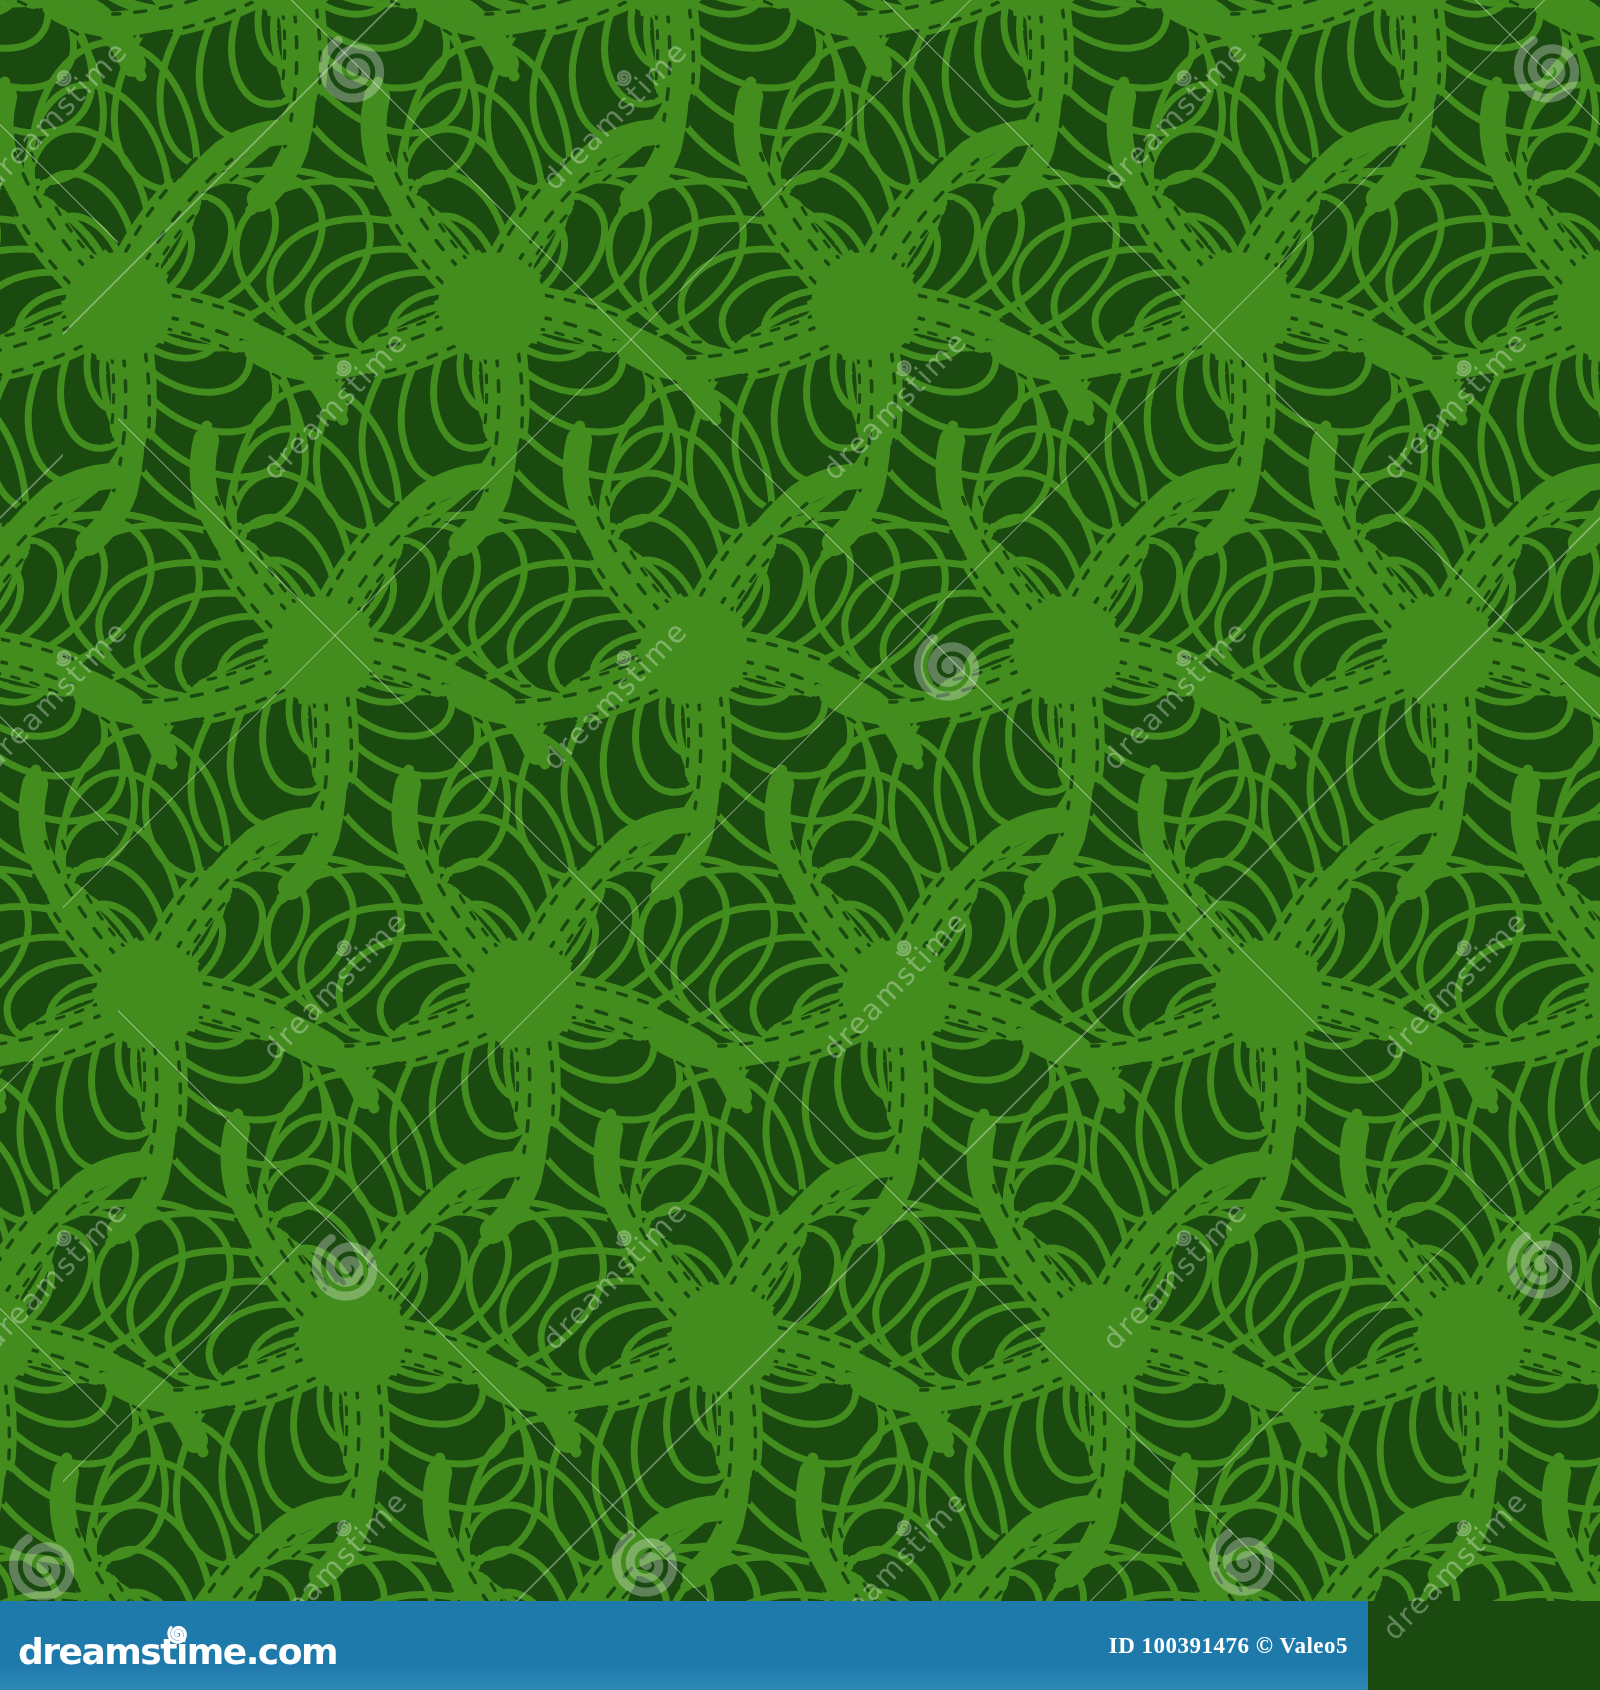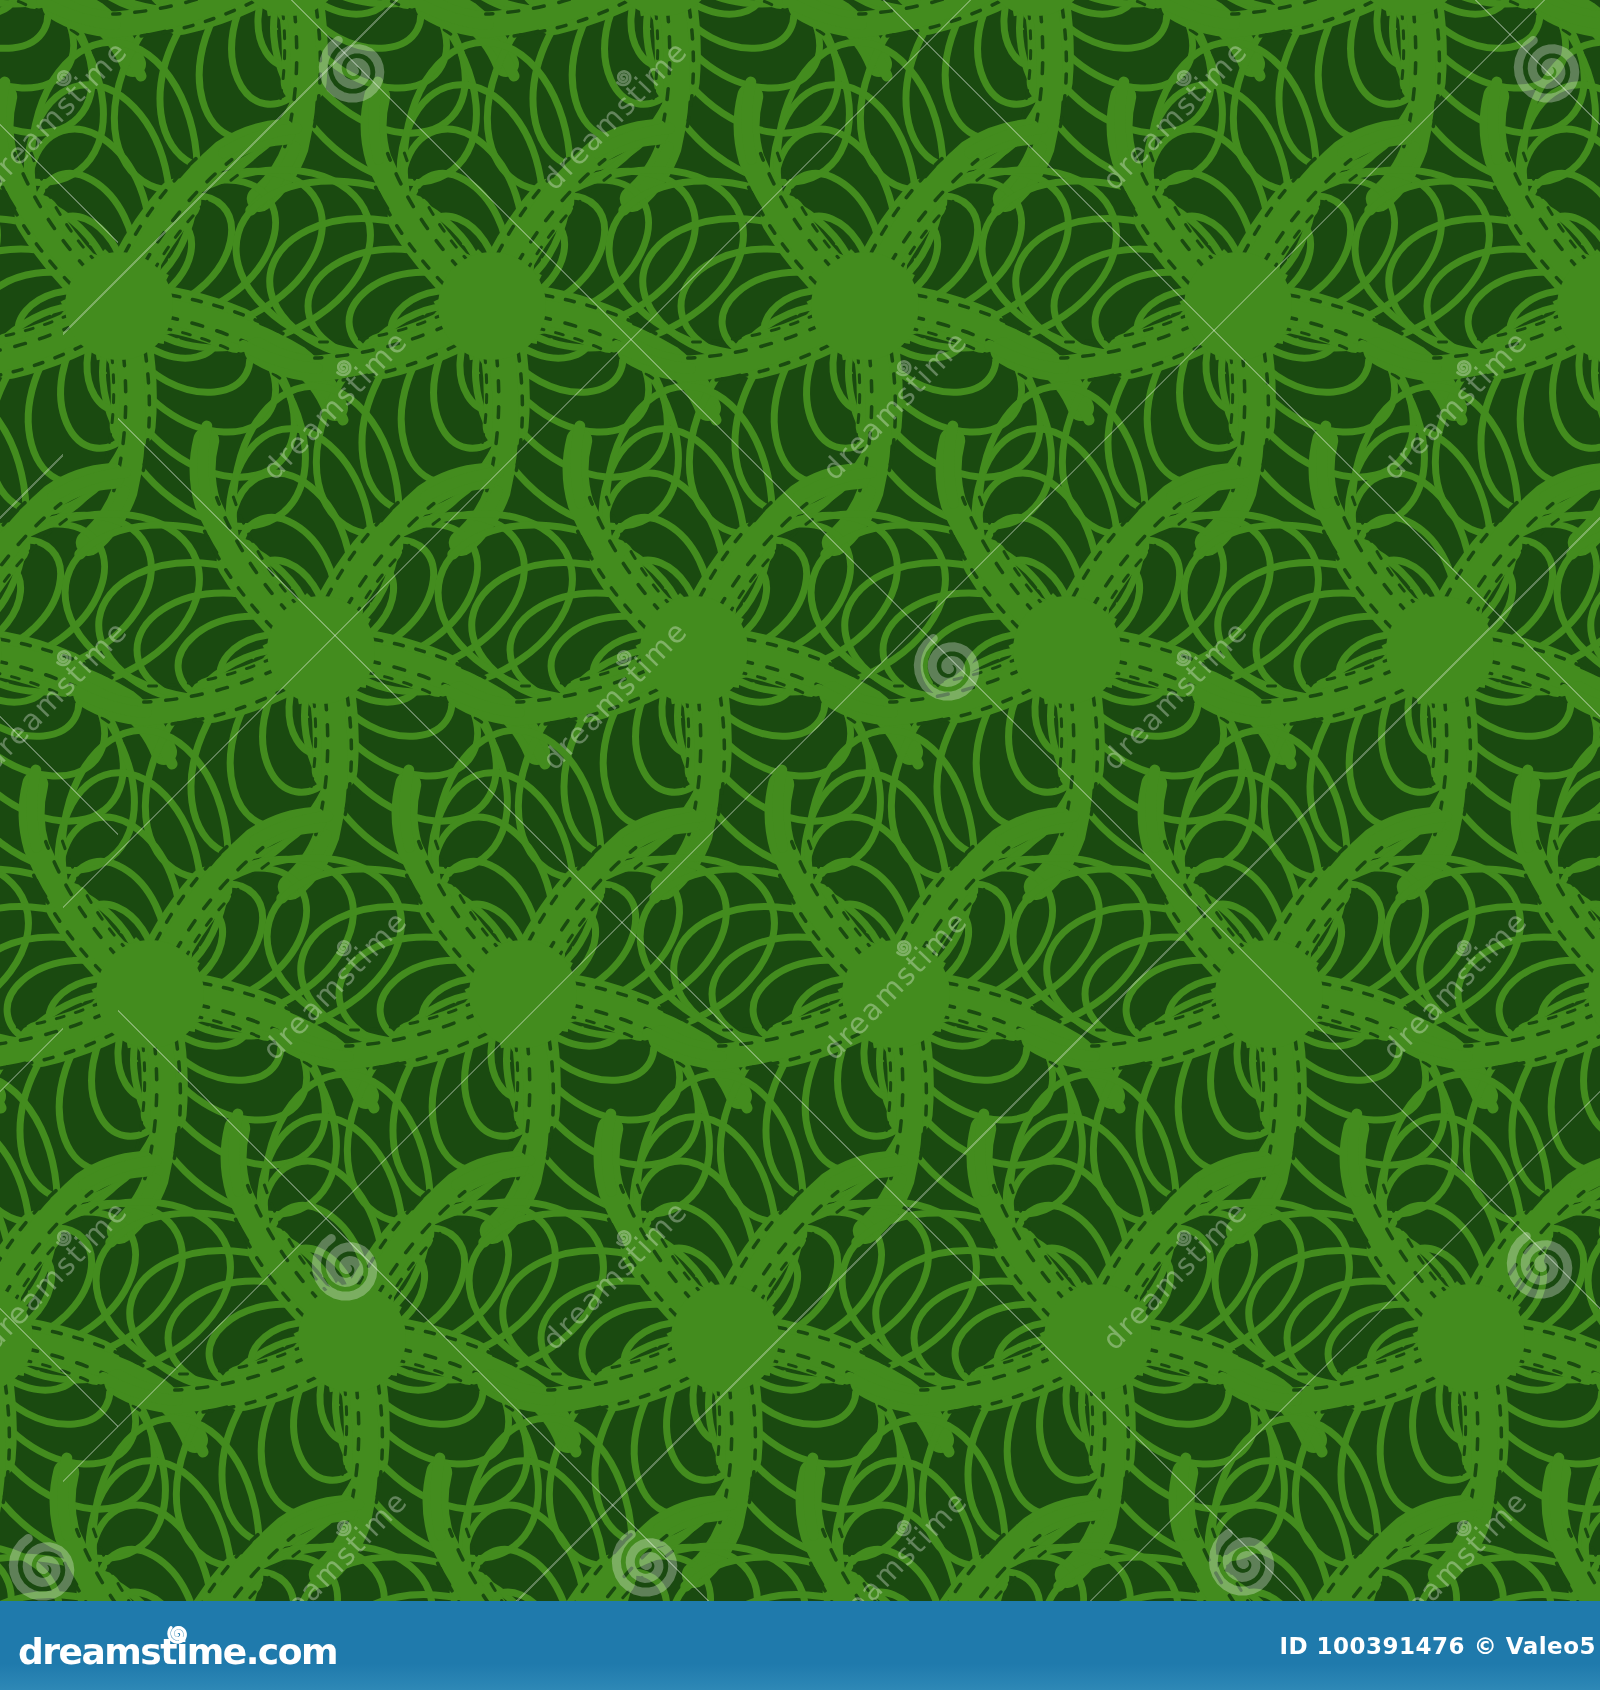--- a/index.html
+++ b/index.html
@@ -24,32 +24,32 @@
   .wm-layer{position:absolute;left:0;top:0;width:1600px;height:1601px;pointer-events:none;}
   .wm{
     position:absolute;transform:translate(-50%,-50%) rotate(-46deg);
     font-size:29px;letter-spacing:2px;white-space:nowrap;
     color:var(--wmcolor, rgba(255,255,255,0.32));
   }
   .wm .wm-spiral{position:absolute;left:61%;top:-15px;}
   .big-spiral{position:absolute;transform:translate(-50%,-50%);}
   
   .footer{
-    position:absolute;left:0;top:1601px;width:1600px;height:89px;
+    position:absolute;left:0;top:1601px;width:1368px;height:89px;
     background:linear-gradient(180deg, var(--bar,#1f7aac) 0%, var(--bar,#1f7aac) 70%, #2e88b6 100%);
   }
   .logo{position:absolute;left:18px;top:32px;}
   .logo-text{
     display:block;font-size:36px;line-height:38px;font-weight:bold;
     letter-spacing:-1.5px;color:#ffffff;
   }
   .logo-spiral{position:absolute;left:146px;top:-13px;}
   .credit{
-    position:absolute;right:4px;top:32px;
-    font-size:23px;font-weight:bold;color:#ffffff;letter-spacing:0.5px;
+    position:absolute;right:20px;top:32px;
+    font-size:23px;font-weight:bold;color:#ffffff;letter-spacing:0.5px;font-family:Liberation Serif, serif;
   }
 </style>
 </head>
 <body>
 
 <div class="stage" style="--bg: #1a4a10; --bar: #1f7aac; --wmcolor: rgba(255,255,255,0.32);">
 
   <svg id="pattern-svg" class="pattern-svg" width="1600" height="1601" viewBox="0 0 1600 1601">
       <rect x="0" y="0" width="1600" height="1601" fill="#1a4a10"></rect>
       <defs>

